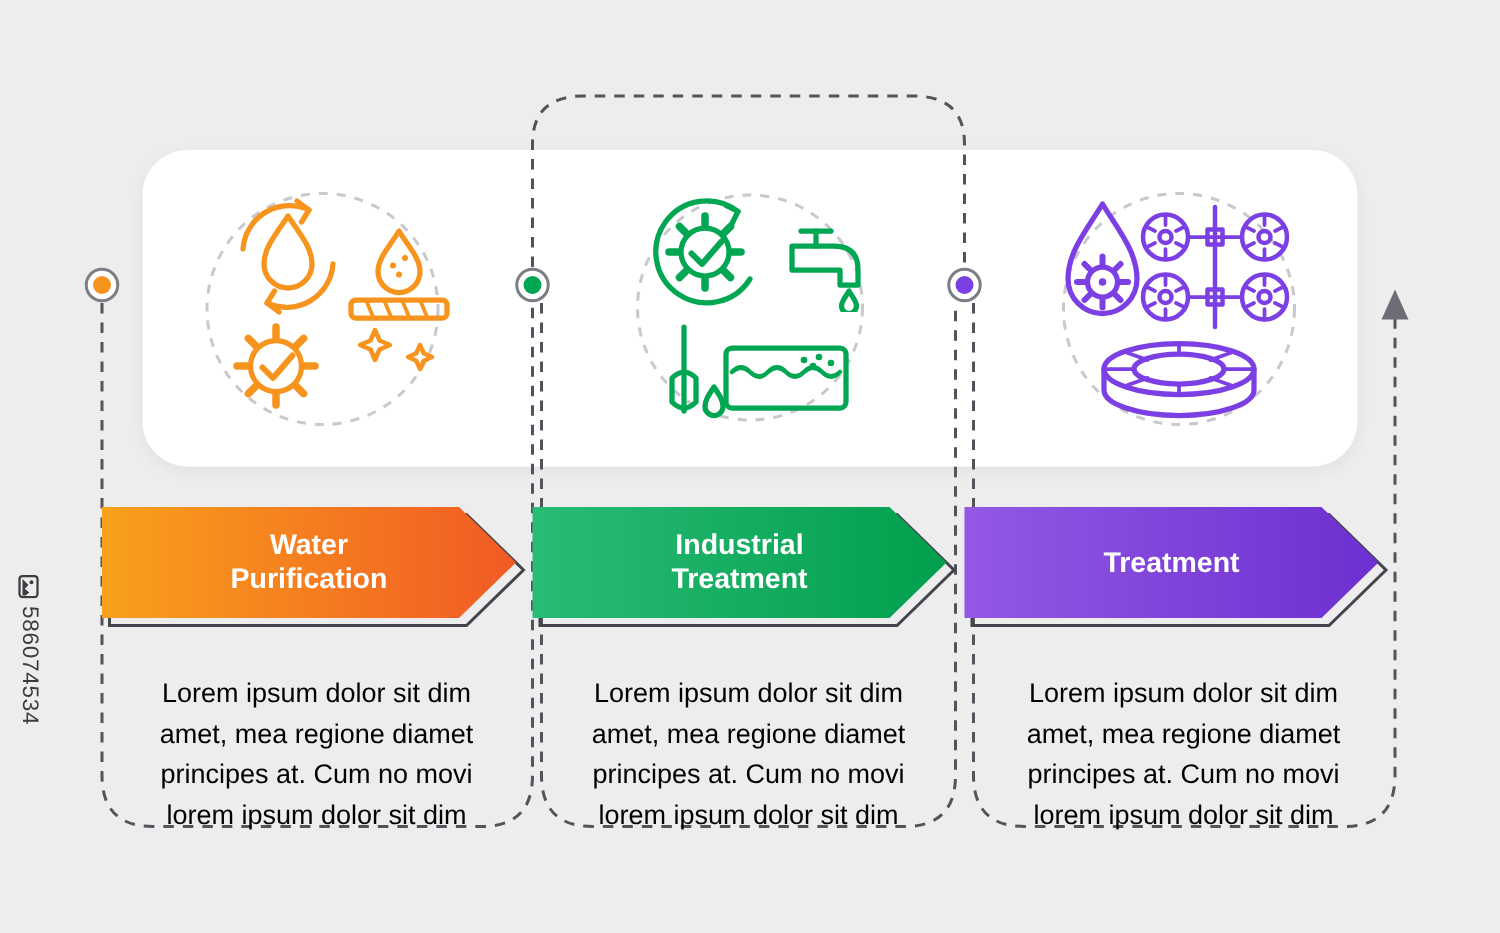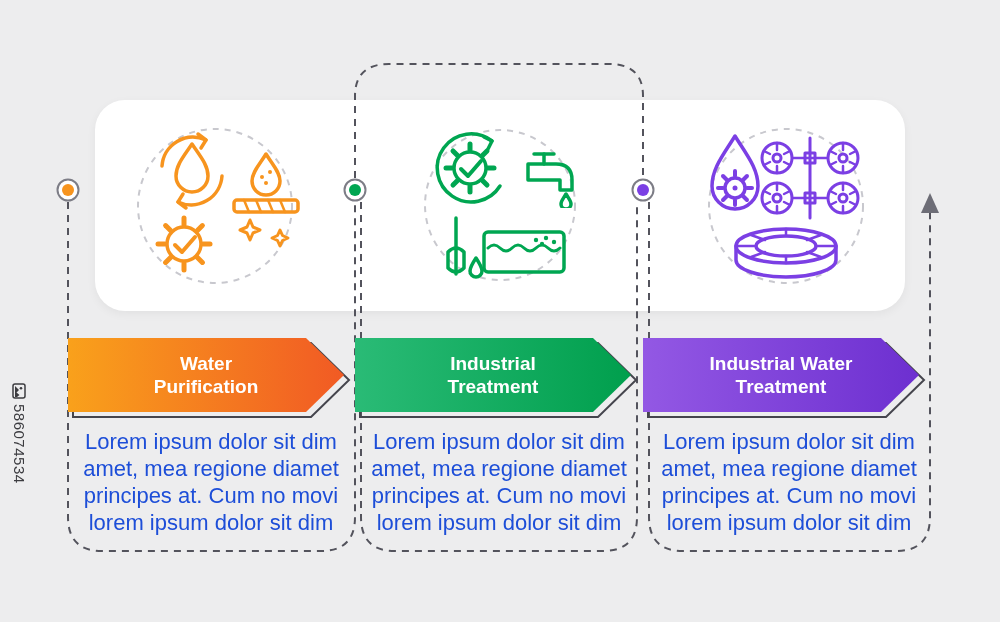--- a/index.html
+++ b/index.html
@@ -15,22 +15,22 @@
   }
   .overlay { position: absolute; left: 0; top: 0; pointer-events: none; }
   .icon-svg { position: absolute; }
   .banner-title {
     position: absolute; top: 338px; height: 74px; width: 276px;
     display: flex; flex-direction: column; align-items: center; justify-content: center;
     color: #ffffff; font-weight: bold; font-size: 19px; line-height: 23px;
     text-align: center; z-index: 5;
   }
   .body-text {
-    position: absolute; top: 428px; width: 262px; text-align: center;
-    color: #1d4ed8; font-size: 22px; line-height: 27px; z-index: 5;
+    position: absolute; top: 449px; width: 262px; text-align: center;
+    color: #000000; font-size: 18px; line-height: 27px; z-index: 5;
   }
   .watermark {
     position: absolute; left: 28px; top: 383px;
     transform: rotate(90deg); transform-origin: top left;
     display: flex; align-items: center; gap: 5px;
     color: #3c3c40; font-size: 15px; letter-spacing: 0.5px; z-index: 6;
     white-space: nowrap;
   }
 </style>
 </head>
@@ -198,21 +198,20 @@
 
   <div class="banner-title" style="left:68px">
     <span>Water</span>
     <span>Purification</span>
   </div>
   <div class="banner-title" style="left:355px">
     <span>Industrial</span>
     <span>Treatment</span>
   </div>
   <div class="banner-title" style="left:643px">
-    <span>Industrial Water</span>
     <span>Treatment</span>
   </div>
 
   <div class="body-text" style="left:80px;width:262px">
     <div>Lorem ipsum dolor sit dim</div>
     <div>amet, mea regione diamet</div>
     <div>principes at. Cum no movi</div>
     <div>lorem ipsum dolor sit dim</div>
   </div>
   <div class="body-text" style="left:368px">

